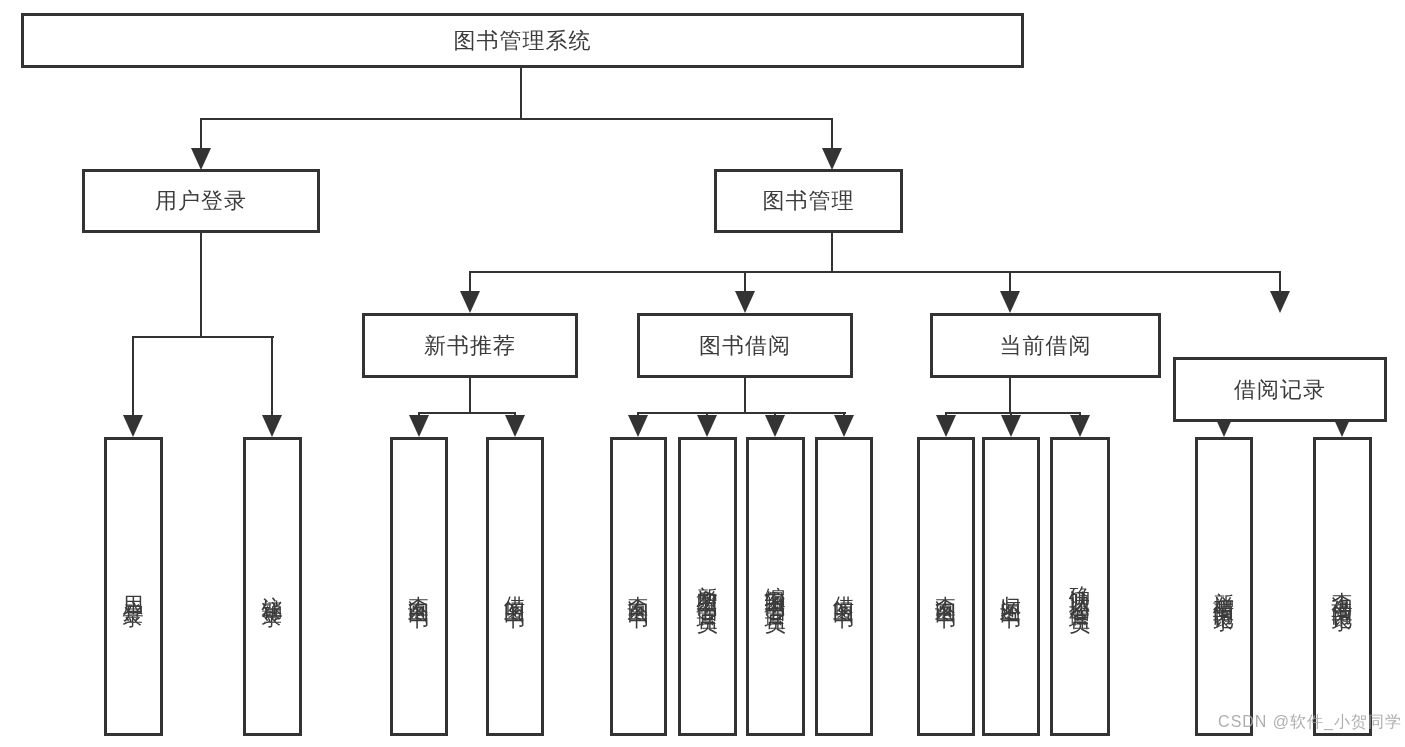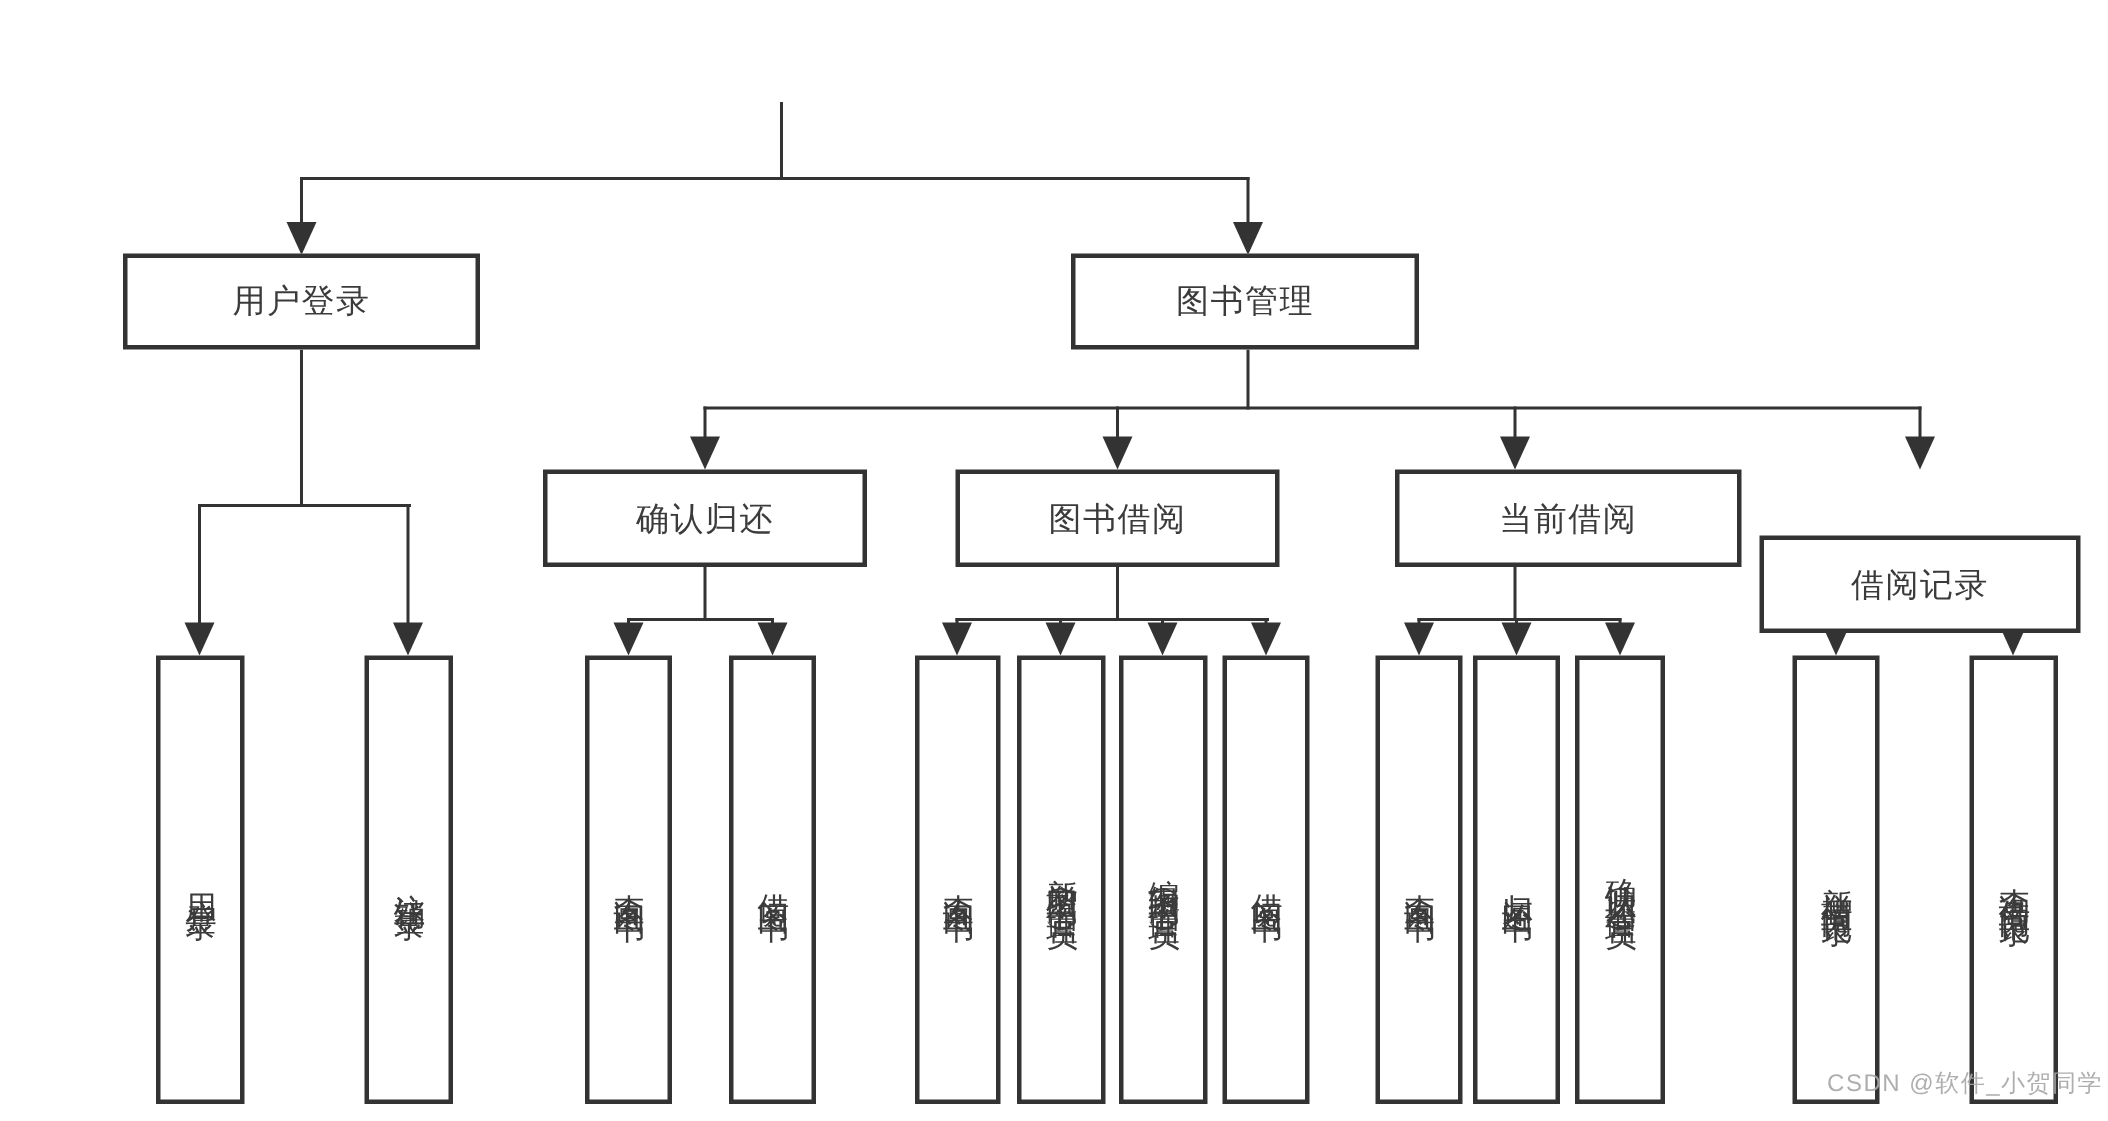--- a/index.html
+++ b/index.html
@@ -56,32 +56,35 @@
     letter-spacing:1px;
     z-index:5;
     opacity:0.9;
   }
 </style>
 </head>
 <body>
 
 <div id="canvas">
 
+  <div class="box" style="left:21px;top:13px;width:1003px;height:55px;">
+    <span>图书管理系统</span>
+  </div>
 
   <div class="ln" style="left:520px;top:68px;width:2px;height:51px;"></div>
   <div class="ln" style="left:200px;top:118px;width:633px;height:2px;"></div>
   <div class="ln" style="left:200px;top:118px;width:2px;height:33px;"></div>
   <div class="arr" style="left:191px;top:148px;"></div>
   <div class="ln" style="left:831px;top:118px;width:2px;height:33px;"></div>
   <div class="arr" style="left:822px;top:148px;"></div>
 
   <div class="box" style="left:82px;top:169px;width:238px;height:64px;">
     <span>用户登录</span>
   </div>
-  <div class="box" style="left:714px;top:169px;width:232px;height:64px;">
+  <div class="box" style="left:714px;top:169px;width:189px;height:64px;">
     <span>图书管理</span>
   </div>
 
   <div class="ln" style="left:200px;top:233px;width:2px;height:105px;"></div>
   <div class="ln" style="left:132px;top:336px;width:142px;height:2px;"></div>
   <div class="ln" style="left:132px;top:336px;width:2px;height:81px;"></div>
   <div class="arr" style="left:123px;top:415px;"></div>
   <div class="ln" style="left:271px;top:336px;width:2px;height:81px;"></div>
   <div class="arr" style="left:262px;top:415px;"></div>
 
@@ -90,21 +93,21 @@
   <div class="ln" style="left:469px;top:271px;width:2px;height:22px;"></div>
   <div class="arr" style="left:460px;top:291px;"></div>
   <div class="ln" style="left:744px;top:271px;width:2px;height:22px;"></div>
   <div class="arr" style="left:735px;top:291px;"></div>
   <div class="ln" style="left:1009px;top:271px;width:2px;height:22px;"></div>
   <div class="arr" style="left:1000px;top:291px;"></div>
   <div class="ln" style="left:1279px;top:271px;width:2px;height:22px;"></div>
   <div class="arr" style="left:1270px;top:291px;"></div>
 
   <div class="box" style="left:362px;top:313px;width:216px;height:65px;">
-    <span>确认归还</span>
+    <span>新书推荐</span>
   </div>
   <div class="box" style="left:637px;top:313px;width:216px;height:65px;text-align:center;">
     <span>图书借阅</span>
   </div>
   <div class="box" style="left:930px;top:313px;width:231px;height:65px;">
     <span>当前借阅</span>
   </div>
   <div class="box" style="left:1173px;top:313px;width:214px;height:65px;margin-top:44px;">
     <span>借阅记录</span>
   </div>

